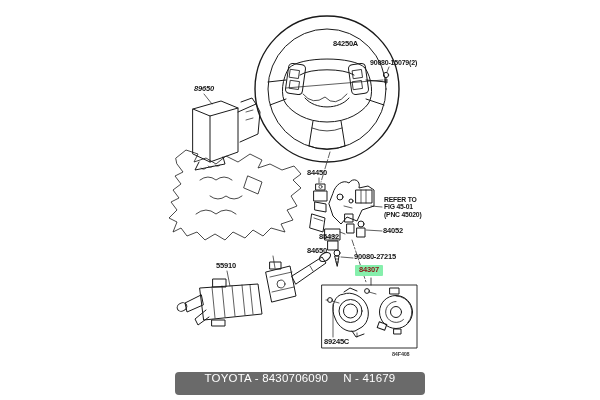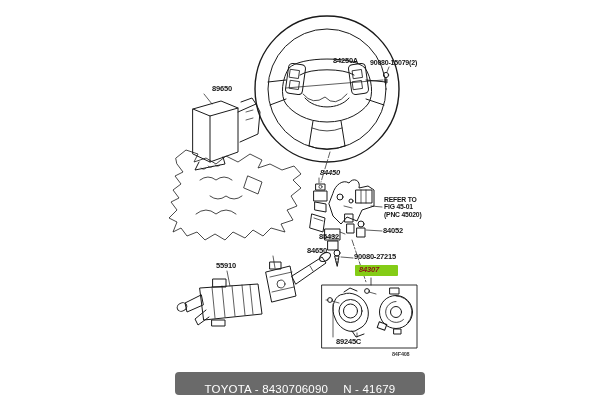--- a/index.html
+++ b/index.html
@@ -13,29 +13,29 @@
     font-size:7.5px;font-weight:bold;color:#141414;letter-spacing:-0.2px;
     white-space:nowrap;line-height:8px;cursor:default;
   }
   .plabel.small{font-size:7px;}
   .note{
     position:absolute;font-family:"Liberation Sans", sans-serif;
     font-size:6.8px;font-weight:bold;color:#141414;letter-spacing:-0.2px;
     line-height:7.4px;white-space:nowrap;
   }
   .highlight{
-    background:#84cc16;color:#8b1515;padding:1px 19px 2px 4px;border-radius:1px;font-style:italic;
+    background:#86efac;color:#8b1515;padding:1px 4px 2px 4px;border-radius:1px;
   }
   .figcode{
     position:absolute;font-size:5.5px;font-weight:bold;color:#3c3c3c;
     letter-spacing:-0.2px;
   }
   #footer-bar{
     position:absolute;left:175px;top:372px;width:250px;height:23px;
-    background:#6a6a6a;border-radius:4px;display:flex;align-items:flex-end;
+    background:#6a6a6a;border-radius:4px;display:flex;align-items:flex-start;
     justify-content:center;gap:15px;
   }
   #footer-bar span{color:#ffffff;font-size:11.5px;letter-spacing:0.2px;}
 </style>
 </head>
 <body>
 
 <div id="canvas">
 
   <svg id="art" width="600" height="400" viewBox="0 0 600 400" fill="none" stroke="#1a1a1a" stroke-width="1" stroke-linecap="round" stroke-linejoin="round">
@@ -171,40 +171,40 @@
       <path d="M396,296 a16,16 0 0,1 11.5,27" stroke-width="0.8"></path>
       <path d="M396,301.5 a10.5,10.5 0 1,0 7.5,18" stroke-width="0.8"></path>
       <rect x="390" y="288" width="9" height="6"></rect>
       <rect x="378" y="323" width="8" height="6" transform="rotate(20 382 326)"></rect>
       <rect x="394" y="329" width="7" height="5"></rect>
 
       <path d="M333,304 L333,337 M357,333 L357,337" stroke-width="0.7"></path>
     </g>
   </svg>
 
-  <div class="plabel" style="left:212px;top:85px;">89650</div>
-  <div class="plabel" style="left:333px;top:57px;">84250A</div>
+  <div class="plabel" style="left:194px;top:85px;font-style:italic;">89650</div>
+  <div class="plabel" style="left:333px;top:40px;">84250A</div>
   <div class="plabel small" style="left:370px;top:59px;">90080-15079(2)</div>
-  <div class="plabel" style="left:320px;top:169px;font-style:italic;">84450</div>
+  <div class="plabel" style="left:307px;top:169px;">84450</div>
 
   <div class="note" style="left:384px;top:196px;">
     <div>REFER TO</div>
     <div>FIG 45-01</div>
     <div>(PNC 45020)</div>
   </div>
 
   <div class="plabel" style="left:383px;top:227px;">84052</div>
   <div class="plabel" style="left:299px;top:233px;margin-left:20px;">85432</div>
   <div class="plabel" style="left:263px;top:247px;padding-left:44px;">84650</div>
   <div class="plabel" style="left:216px;top:262px;">55910</div>
   <div class="plabel" style="left:354px;top:253px;">90080-27215</div>
 
   <div class="plabel highlight" style="left:355px;top:265px;">84307</div>
 
-  <div class="plabel" style="left:336px;top:338px;">89245C</div>
+  <div class="plabel" style="left:324px;top:338px;">89245C</div>
   <div class="figcode" style="left:392px;top:351px;">84F408</div>
 
   <div id="footer-bar">
     <span>TOYOTA - 8430706090</span>
     <span>N - 41679</span>
   </div>
 
 </div>
 
 </body></html>

